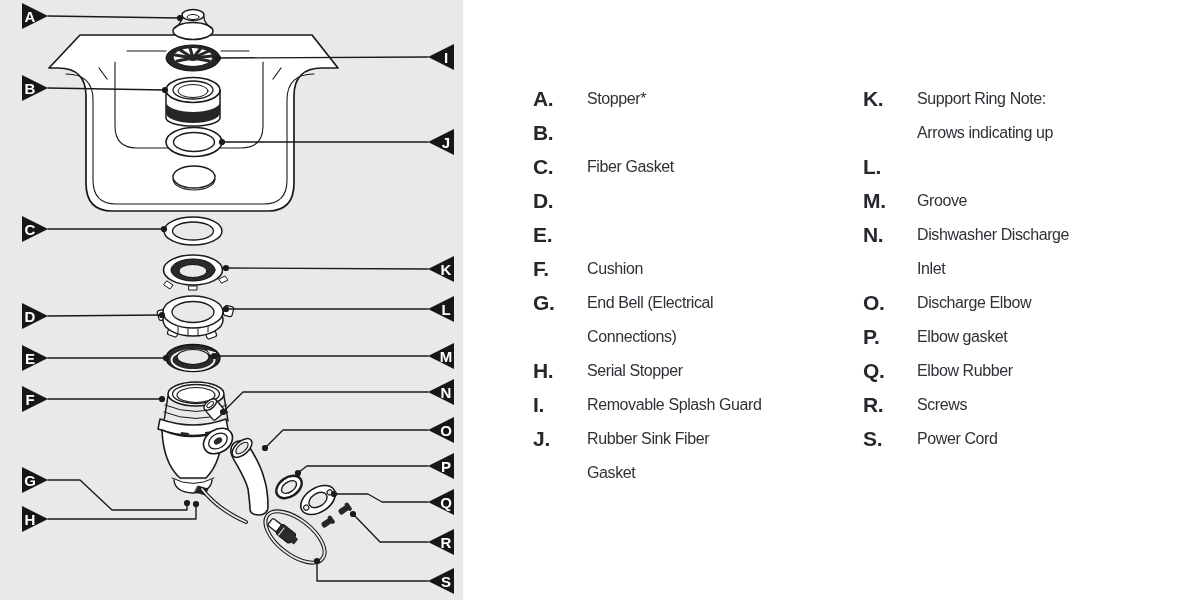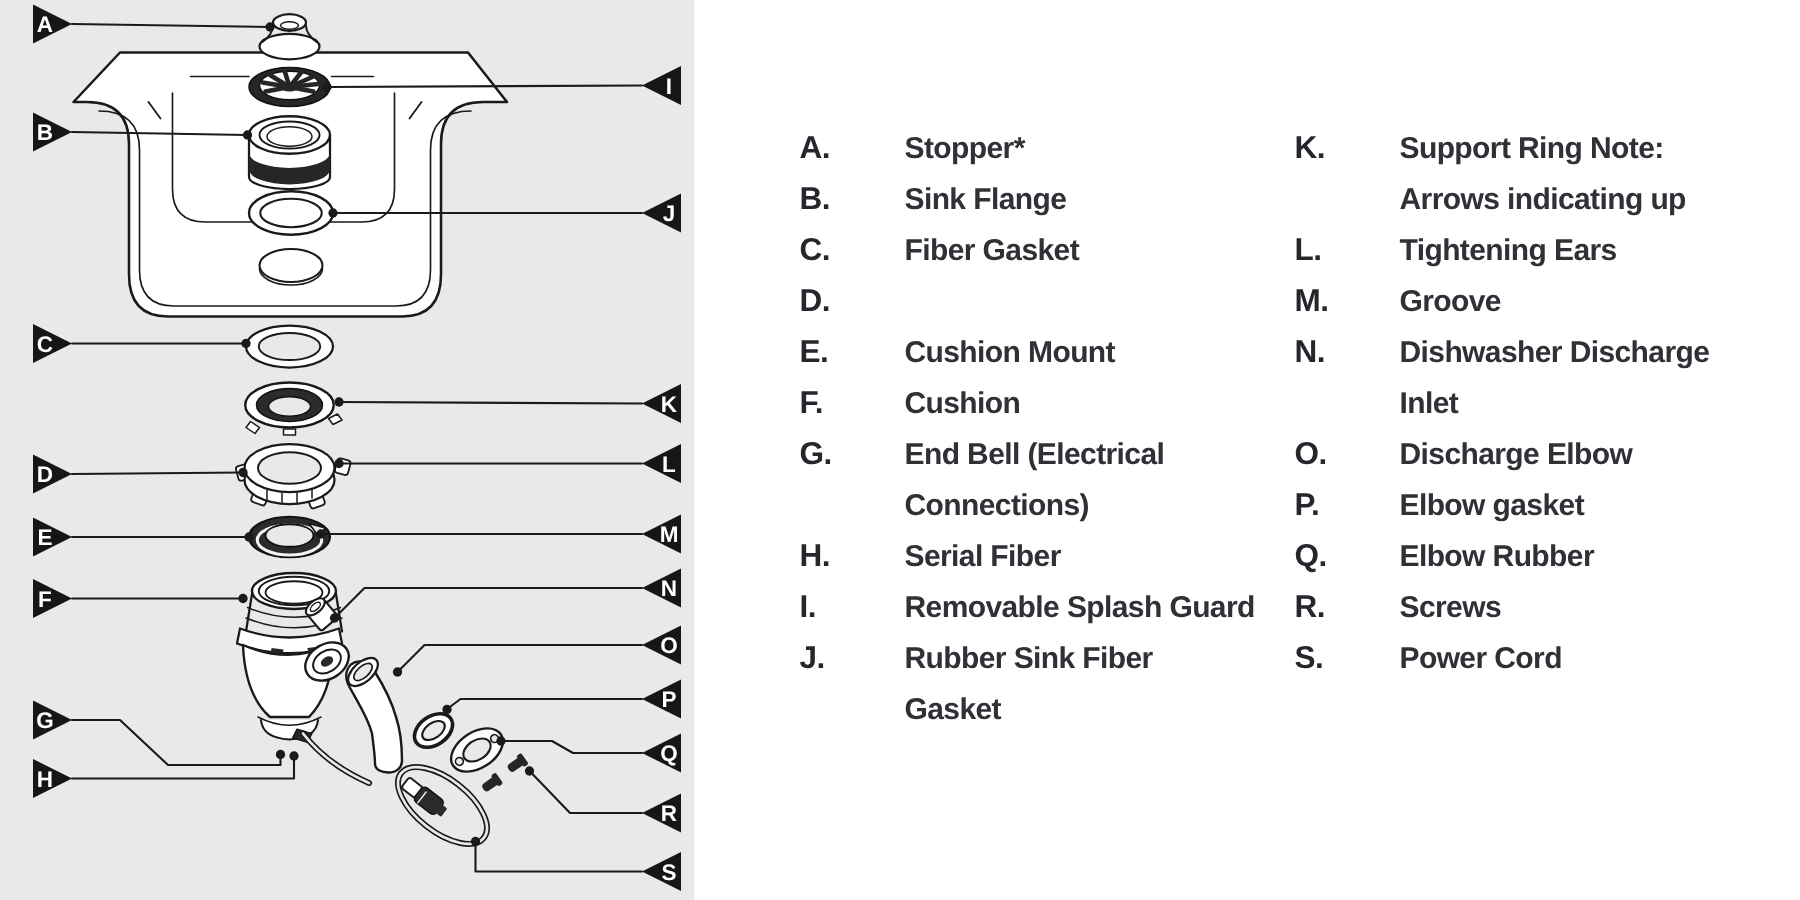--- a/index.html
+++ b/index.html
@@ -14,22 +14,22 @@
   .diagram-panel svg{position:absolute;left:0;top:0;}
   .legend-col{position:absolute;top:82px;}
   .legend-col-0{left:533px;}
   .legend-col-1{left:863px;}
   .legend-item{display:flex;align-items:flex-start;}
   .legend-letter{
     flex:0 0 54px;font-weight:bold;font-size:21px;line-height:34px;
     color:#26272d;letter-spacing:-0.3px;
   }
   .legend-label{
-    font-weight:bold;font-size:20px;line-height:34px;color:#303137;
-    letter-spacing:-0.4px;white-space:pre-line;margin-left:16px;
+    font-weight:normal;font-size:16px;line-height:34px;color:#303137;
+    letter-spacing:-0.4px;white-space:pre-line;
   }
   .flag-letter{
     font-family:"Liberation Sans",sans-serif;font-weight:bold;
     font-size:15px;fill:#ffffff;
   }
   line, path, ellipse, rect, circle { vector-effect: none; }
 </style>
 </head>
 <body>
 
@@ -320,65 +320,62 @@
   </div>
 
   <div>
     <div id="legend-col-0" class="legend-col legend-col-0">
         <div class="legend-item">
           <span class="legend-letter">A.</span>
           <span class="legend-label">Stopper*</span>
         </div>
         <div class="legend-item">
           <span class="legend-letter">B.</span>
-          <span class="legend-label">Sink Flange</span>
         </div>
         <div class="legend-item">
           <span class="legend-letter">C.</span>
           <span class="legend-label">Fiber Gasket</span>
         </div>
         <div class="legend-item">
           <span class="legend-letter">D.</span>
         </div>
         <div class="legend-item">
           <span class="legend-letter">E.</span>
-          <span class="legend-label">Cushion Mount</span>
         </div>
         <div class="legend-item">
           <span class="legend-letter">F.</span>
           <span class="legend-label">Cushion</span>
         </div>
         <div class="legend-item">
           <span class="legend-letter">G.</span>
           <span class="legend-label">End Bell (Electrical
 Connections)</span>
         </div>
         <div class="legend-item">
           <span class="legend-letter">H.</span>
-          <span class="legend-label">Serial Fiber</span>
+          <span class="legend-label">Serial Stopper</span>
         </div>
         <div class="legend-item">
           <span class="legend-letter">I.</span>
           <span class="legend-label">Removable Splash Guard</span>
         </div>
         <div class="legend-item">
           <span class="legend-letter">J.</span>
           <span class="legend-label">Rubber Sink Fiber
 Gasket</span>
         </div>
       </div>
     <div id="legend-col-1" class="legend-col legend-col-1">
         <div class="legend-item">
           <span class="legend-letter">K.</span>
           <span class="legend-label">Support Ring Note:
 Arrows indicating up</span>
         </div>
         <div class="legend-item">
           <span class="legend-letter">L.</span>
-          <span class="legend-label">Tightening Ears</span>
         </div>
         <div class="legend-item">
           <span class="legend-letter">M.</span>
           <span class="legend-label">Groove</span>
         </div>
         <div class="legend-item">
           <span class="legend-letter">N.</span>
           <span class="legend-label">Dishwasher Discharge
 Inlet</span>
         </div>

